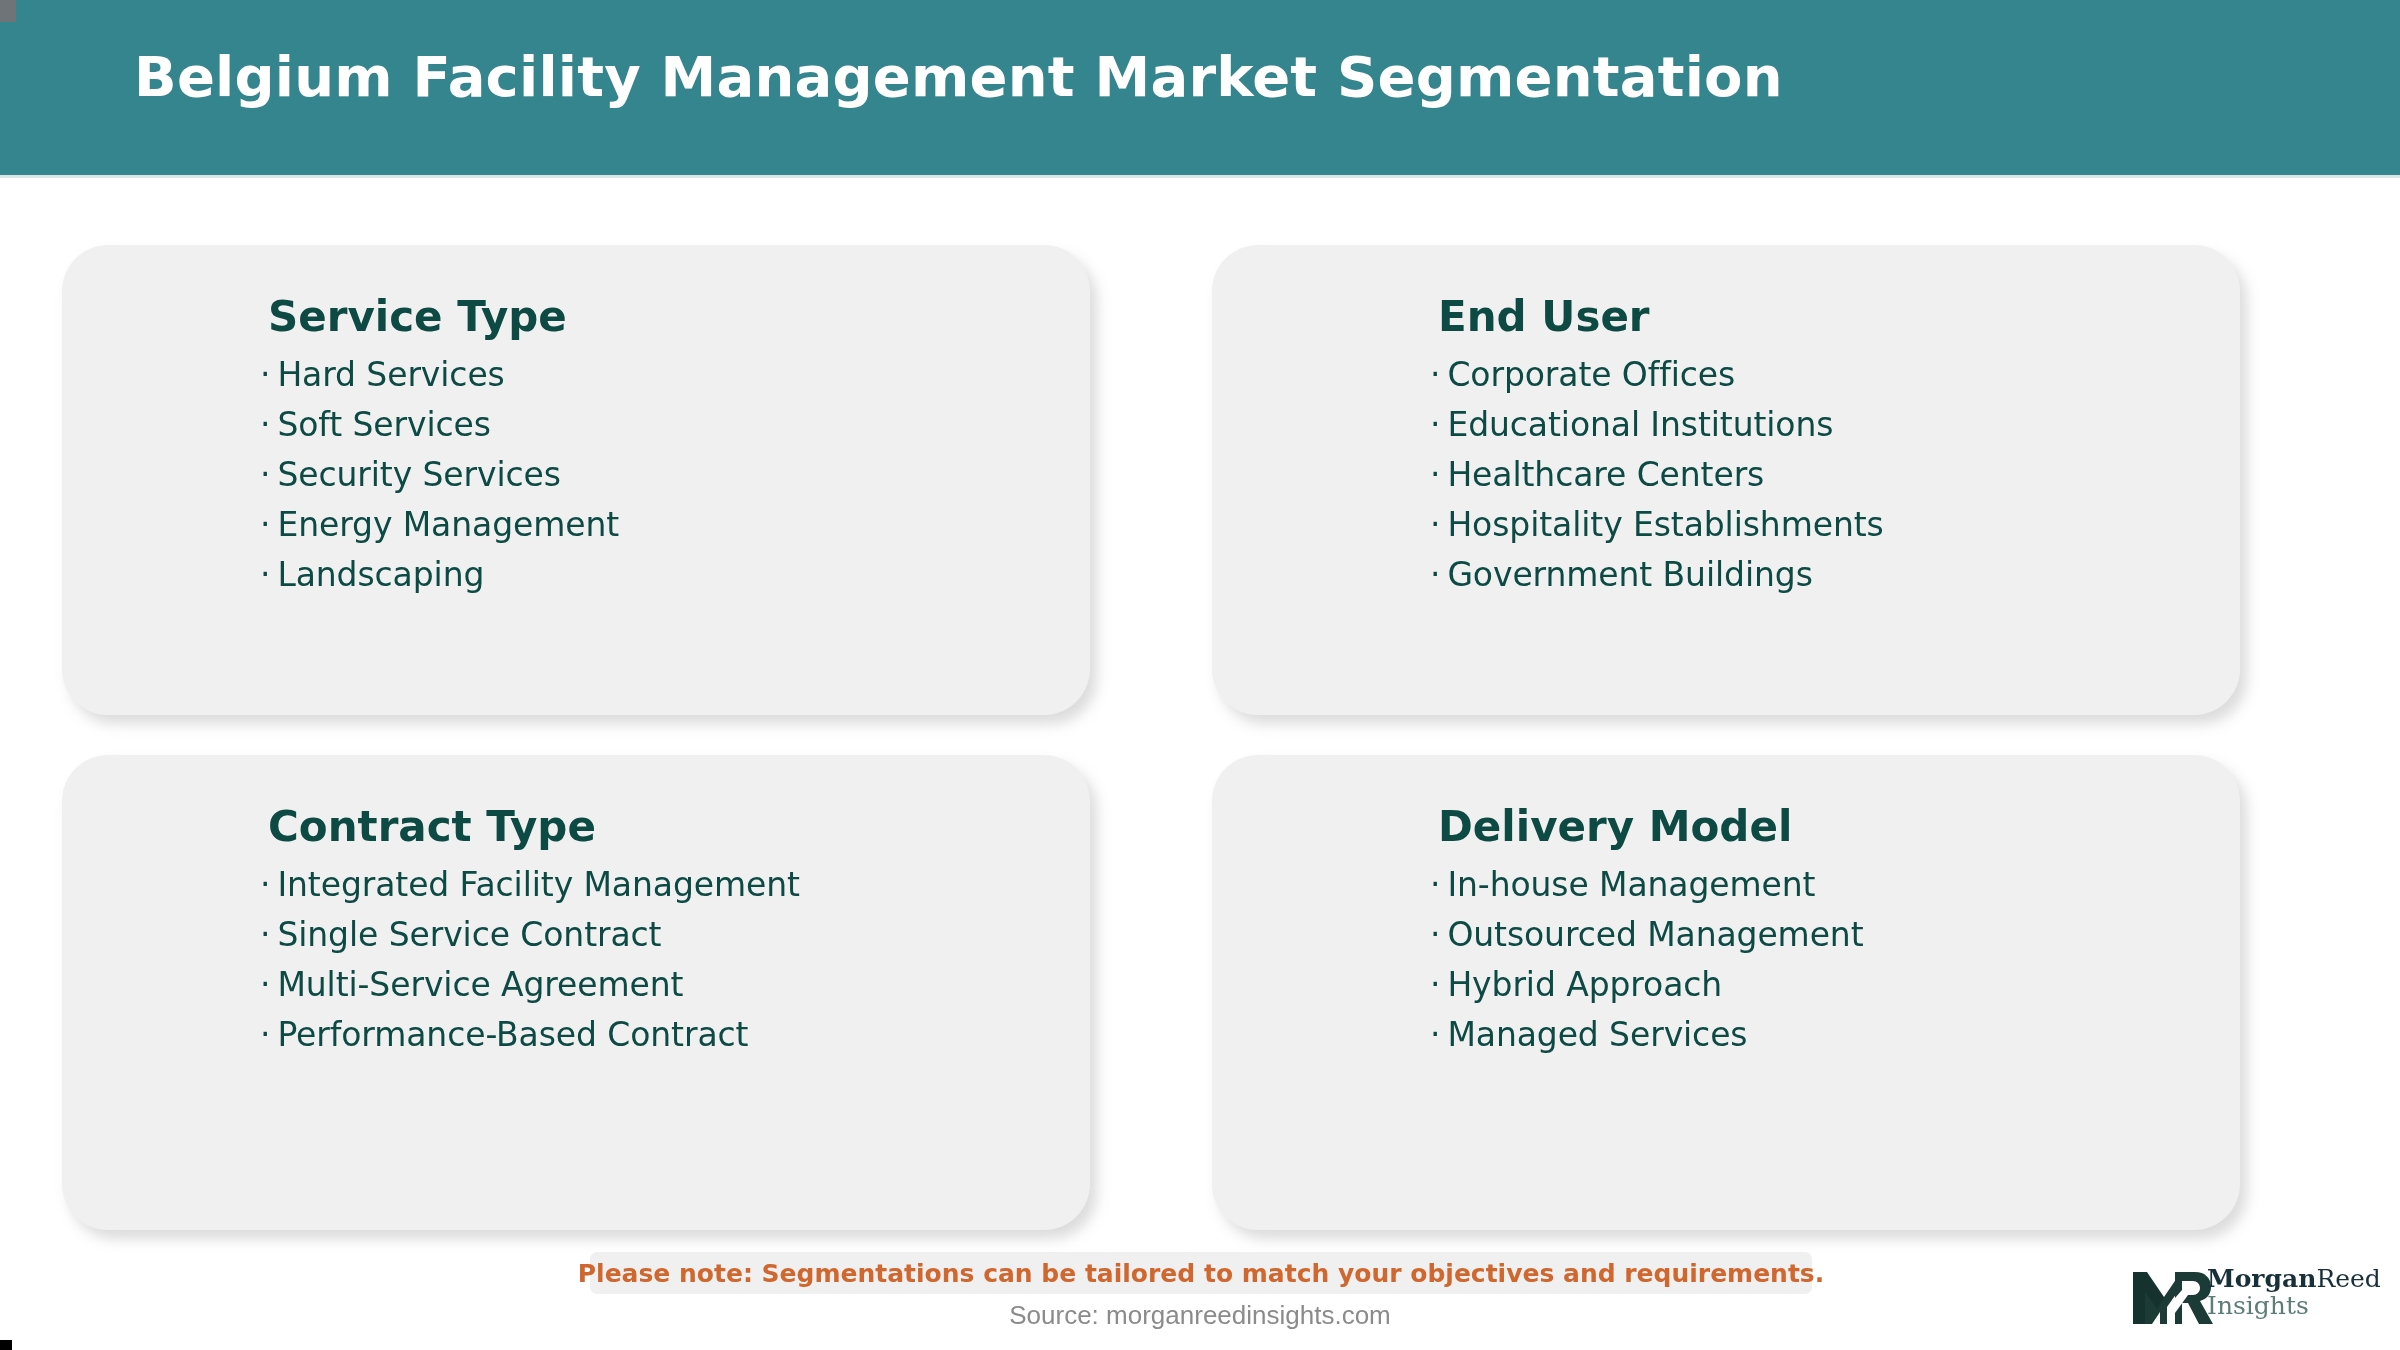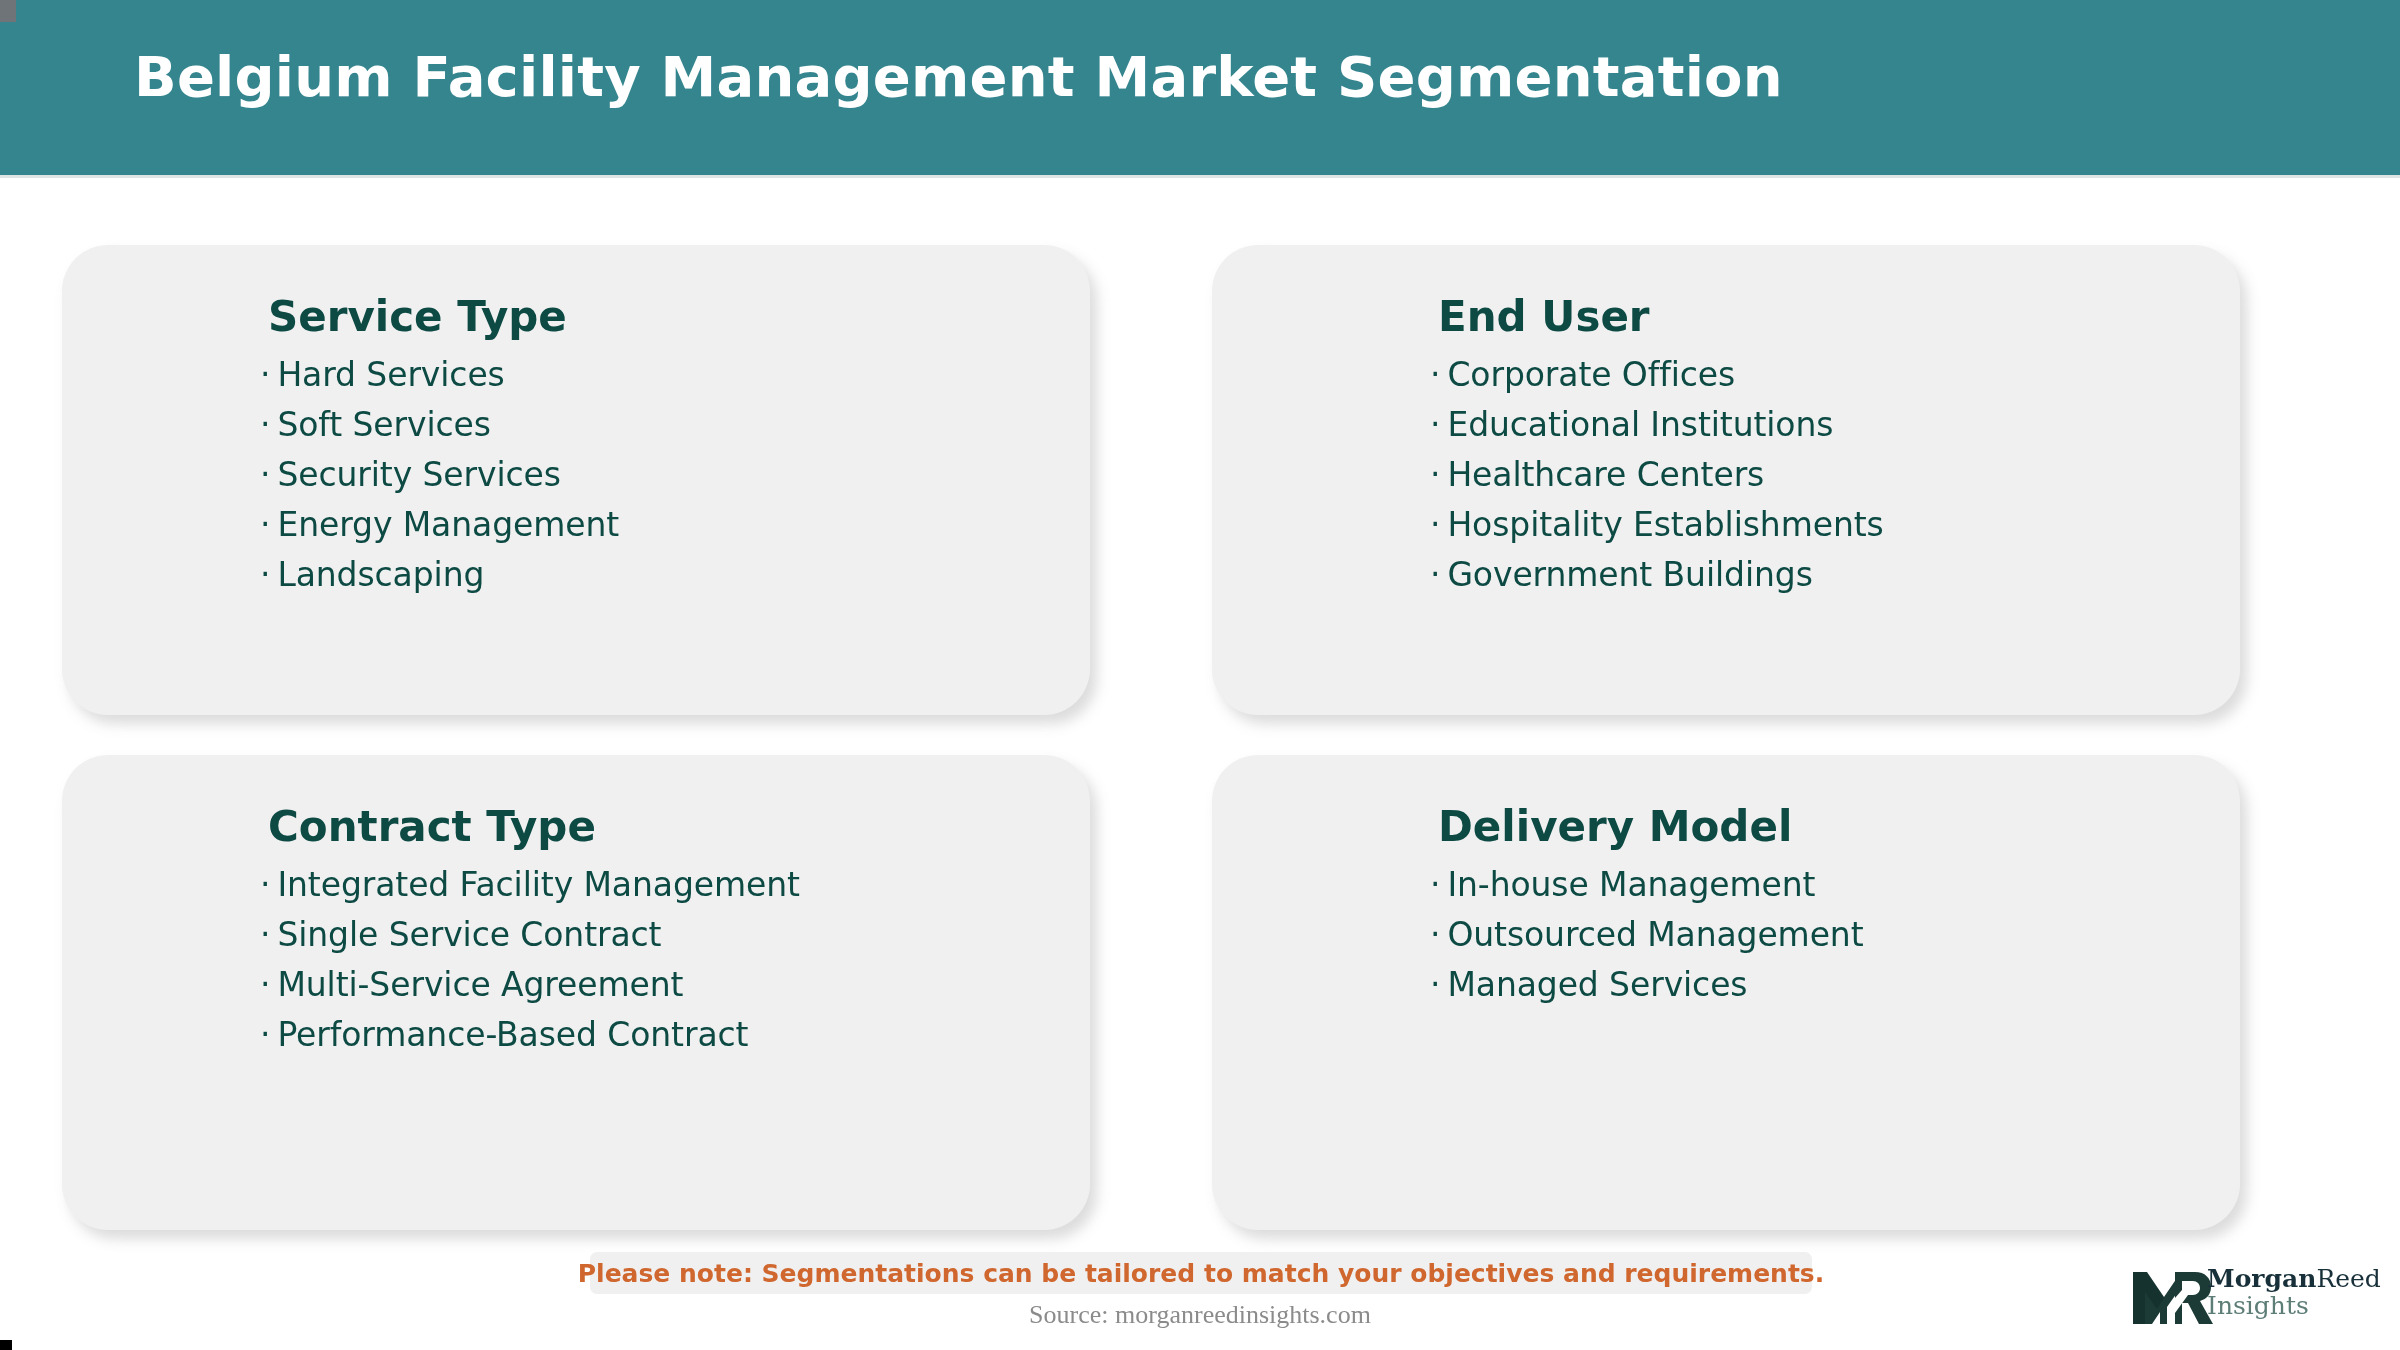--- a/index.html
+++ b/index.html
@@ -115,21 +115,21 @@
     font-size: 25px;
     color: #d0672e;
     white-space: nowrap;
   }
   .source-text {
     position: absolute;
     left: 0;
     top: 1300px;
     width: 2400px;
     text-align: center;
-    font-family: Liberation Serif, serif;
+    font-family: Liberation Sans, sans-serif;
     font-size: 26px;
     color: #8b8b8b;
     white-space: nowrap;
   }
   .footer-corner-mark {
     position: absolute;
     left: 0;
     top: 1340px;
     width: 12px;
     height: 10px;
@@ -213,20 +213,21 @@
     </ul>
   </div>
 </div>
 
 <div class="card card-d">
   <div class="card-inner">
     <div class="card-title">Delivery Model</div>
     <ul class="card-list">
       <li><span class="bullet-dot">·</span><span>In-house Management</span></li>
       <li><span class="bullet-dot">·</span><span>Outsourced Management</span></li>
+      <li><span class="bullet-dot">·</span><span>Hybrid Approach</span></li>
       <li><span class="bullet-dot">·</span><span>Managed Services</span></li>
     </ul>
   </div>
 </div>
 
 <div class="note-pill">
   <span class="note-text">Please note: Segmentations can be tailored to match your objectives and requirements.</span>
 </div>
 
 <div class="source-text">Source: morganreedinsights.com</div>

